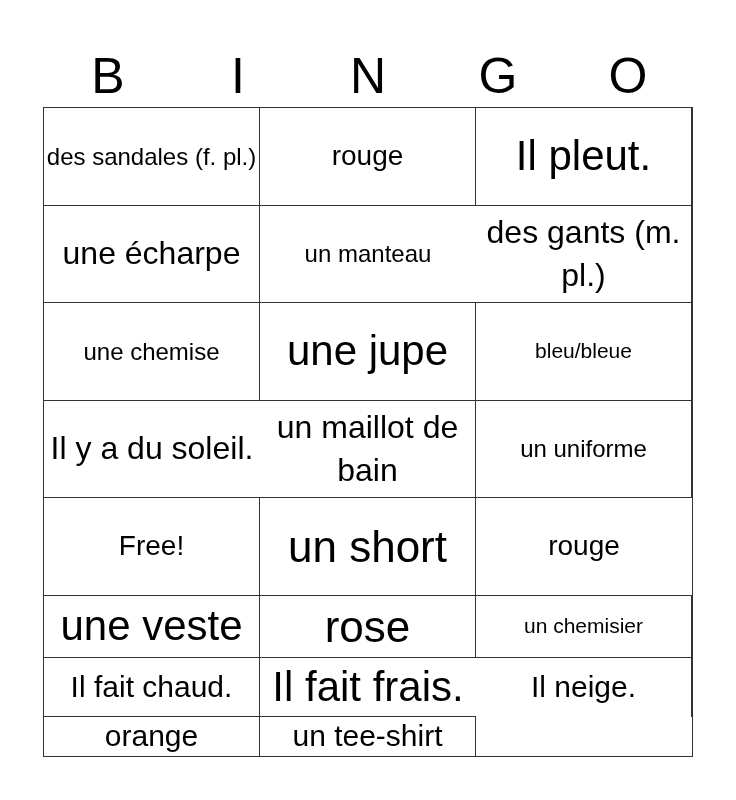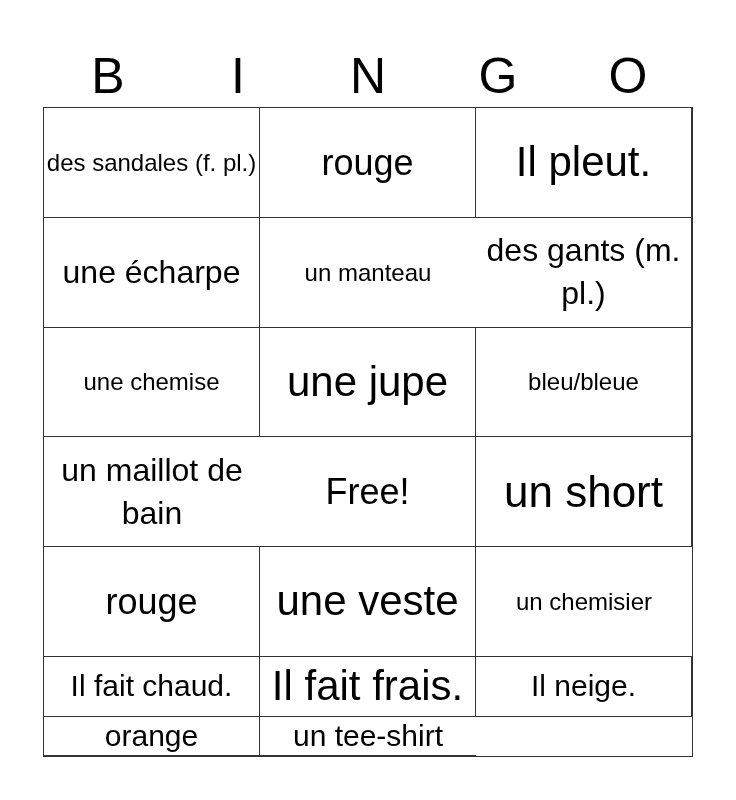--- a/index.html
+++ b/index.html
@@ -5,26 +5,26 @@
   html, body { margin:0; padding:0; background:#ffffff; }
   body { width:736px; height:800px; position:relative; overflow:hidden; font-family:"Liberation Sans", sans-serif; color:#000; }
   .header { position:absolute; top:46px; left:43px; width:650px; height:60px; display:flex; }
   .header span { width:130px; text-align:center; font-size:50px; line-height:60px; }
   .grid { position:absolute; left:43px; top:107px; width:650px; height:650px; border:1.5px solid #333; box-sizing:border-box;
           display:grid; grid-template-columns:repeat(3,1fr); grid-template-rows:repeat(5,1fr); }
   .cell { border-right:1.5px solid #333; border-bottom:1.5px solid #333; display:flex; align-items:center; justify-content:center;
           text-align:center; box-sizing:border-box; padding:2px; line-height:1.15; overflow:hidden; }
   .cell:nth-child(5n) { border-right:none; }
   .cell:nth-child(n+21) { border-bottom:none; }
-  .s1 { font-size:24px; }
+  .s1 { font-size:21px; }
   .s2 { font-size:24px; line-height:1.3; }
   .s3 { font-size:32px; line-height:1.35; }
   .s4 { font-size:30px; }
   .s6 { font-size:44px; line-height:1.3; }
-  .s7 { font-size:36px; }
+  .s7 { font-size:28px; }
   .s8 { font-size:42px; line-height:1.3; }
 </style>
 </head>
 <body>
 
 <div class="header">
   <span>B</span>
   <span>I</span>
   <span>N</span>
   <span>G</span>
@@ -34,24 +34,27 @@
 <div class="grid" id="grid">
   <div class="cell s2">des sandales (f. pl.)</div>
   <div class="cell s7">rouge</div>
   <div class="cell s8">Il pleut.</div>
   <div class="cell s3">une écharpe</div>
   <div class="cell s2">un manteau</div>
   <div class="cell s3">des gants (m. pl.)</div>
   <div class="cell s2">une chemise</div>
   <div class="cell s8">une jupe</div>
   <div class="cell s1">bleu/bleue</div>
+  <div class="cell s3">Il y a du soleil.</div>
   <div class="cell s3">un maillot de bain</div>
+  <div class="cell s2">un uniforme</div>
   <div class="cell s7">Free!</div>
   <div class="cell s6">un short</div>
   <div class="cell s7">rouge</div>
   <div class="cell s8">une veste</div>
+  <div class="cell s6">rose</div>
   <div class="cell s1">un chemisier</div>
   <div class="cell s4">Il fait chaud.</div>
   <div class="cell s8">Il fait frais.</div>
   <div class="cell s4">Il neige.</div>
   <div class="cell s4">orange</div>
   <div class="cell s4">un tee-shirt</div>
 </div>
 
 </body></html>

